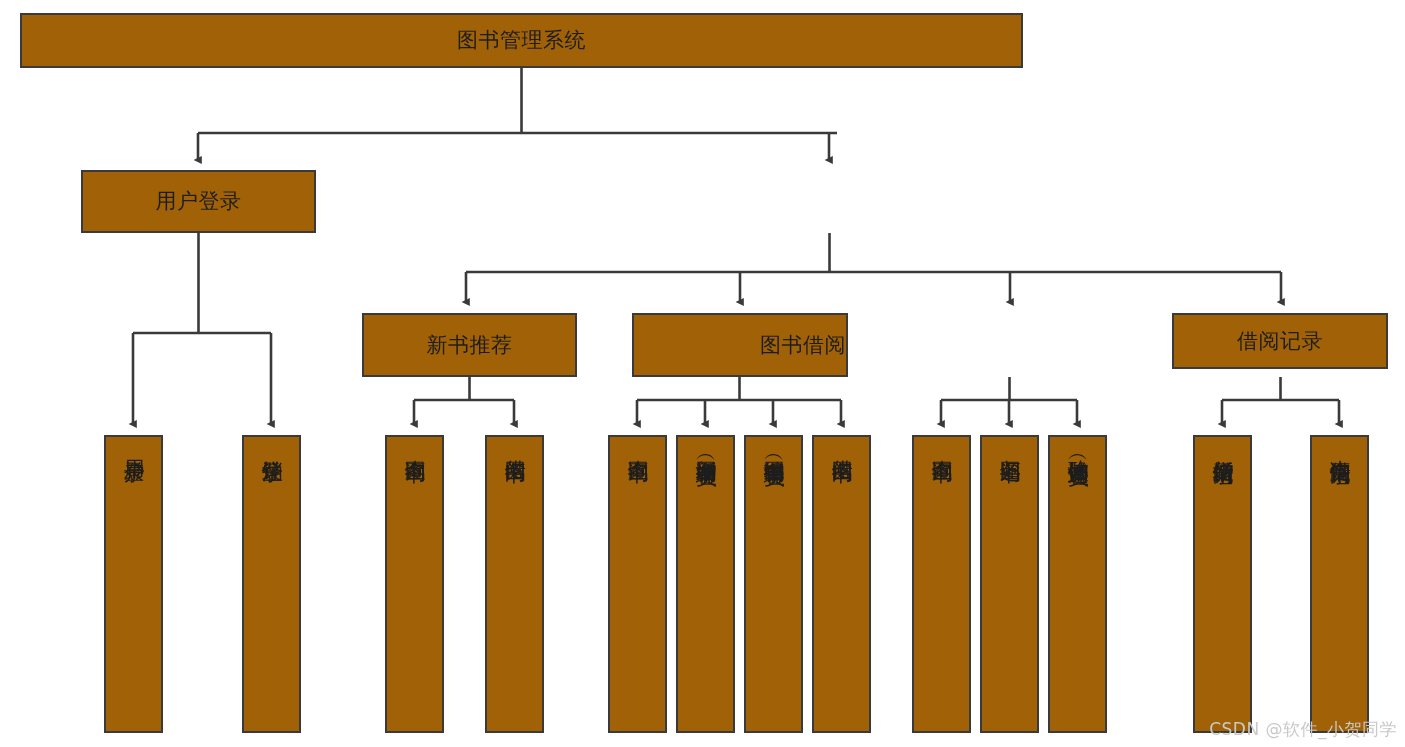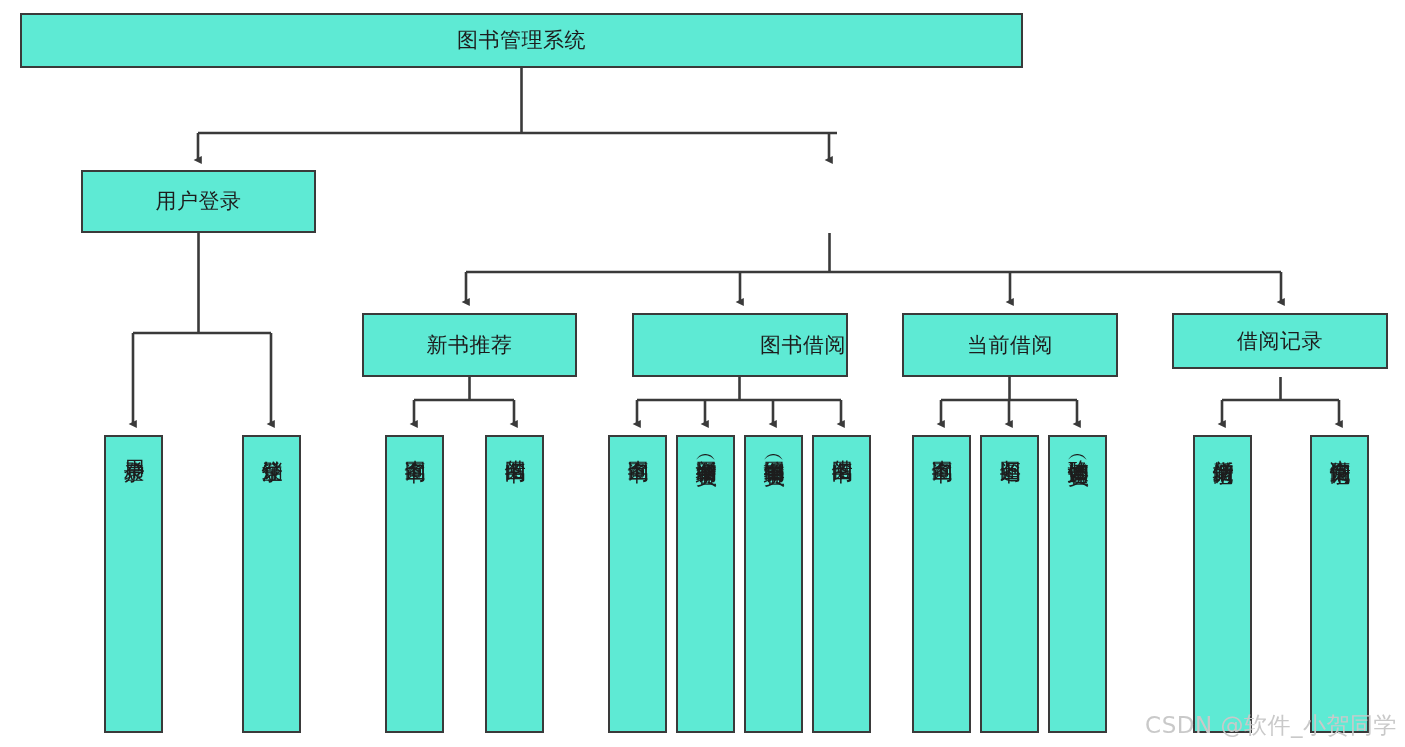--- a/index.html
+++ b/index.html
@@ -23,21 +23,21 @@
     position: absolute;
     left: 0;
     top: 0;
     width: 1405px;
     height: 747px;
     pointer-events: none;
   }
   .node {
     position: absolute;
     box-sizing: border-box;
-    background: #5eead4;
+    background: #a16207;
     border: 2px solid #3a3a3a;
     display: flex;
     align-items: center;
     justify-content: center;
     z-index: 2;
   }
   .node-label {
     color: #1d1d1d;
     font-size: 21px;
     line-height: 1.18;
@@ -56,21 +56,21 @@
     line-height: 1.30;
     letter-spacing: 1px;
     white-space: normal;
     max-height: 280px;
   }
   .watermark {
     position: absolute;
     right: 8px;
     bottom: 6px;
     color: #c9c9c9;
-    font-size: 23px;
+    font-size: 17px;
     letter-spacing: 0.5px;
     z-index: 5;
     white-space: nowrap;
   }
 </style>
 </head>
 <body>
 
 <div id="diagram-root">
 
@@ -131,23 +131,20 @@
   <div class="node" style="left:81px; top:170px; width:235px; height:63px;">
     <span class="node-label">用户登录</span>
   </div>
 
   <div class="node" style="left:362px; top:313px; width:215px; height:64px;">
     <span class="node-label">新书推荐</span>
   </div>
   <div class="node" style="left:632px; top:313px; width:216px; height:64px;justify-content:flex-end;">
     <span class="node-label">图书借阅</span>
   </div>
-  <div class="node" style="left:902px; top:313px; width:216px; height:64px;">
-    <span class="node-label">当前借阅</span>
-  </div>
   <div class="node" style="left:1172px; top:313px; width:216px; height:56px;">
     <span class="node-label">借阅记录</span>
   </div>
 
   <div class="node leaf" style="left:104px; top:435px; width:59px; height:298px;">
     <span class="node-label">用户登录</span>
   </div>
   <div class="node leaf" style="left:242px; top:435px; width:59px; height:298px;">
     <span class="node-label">注销登录</span>
   </div>

